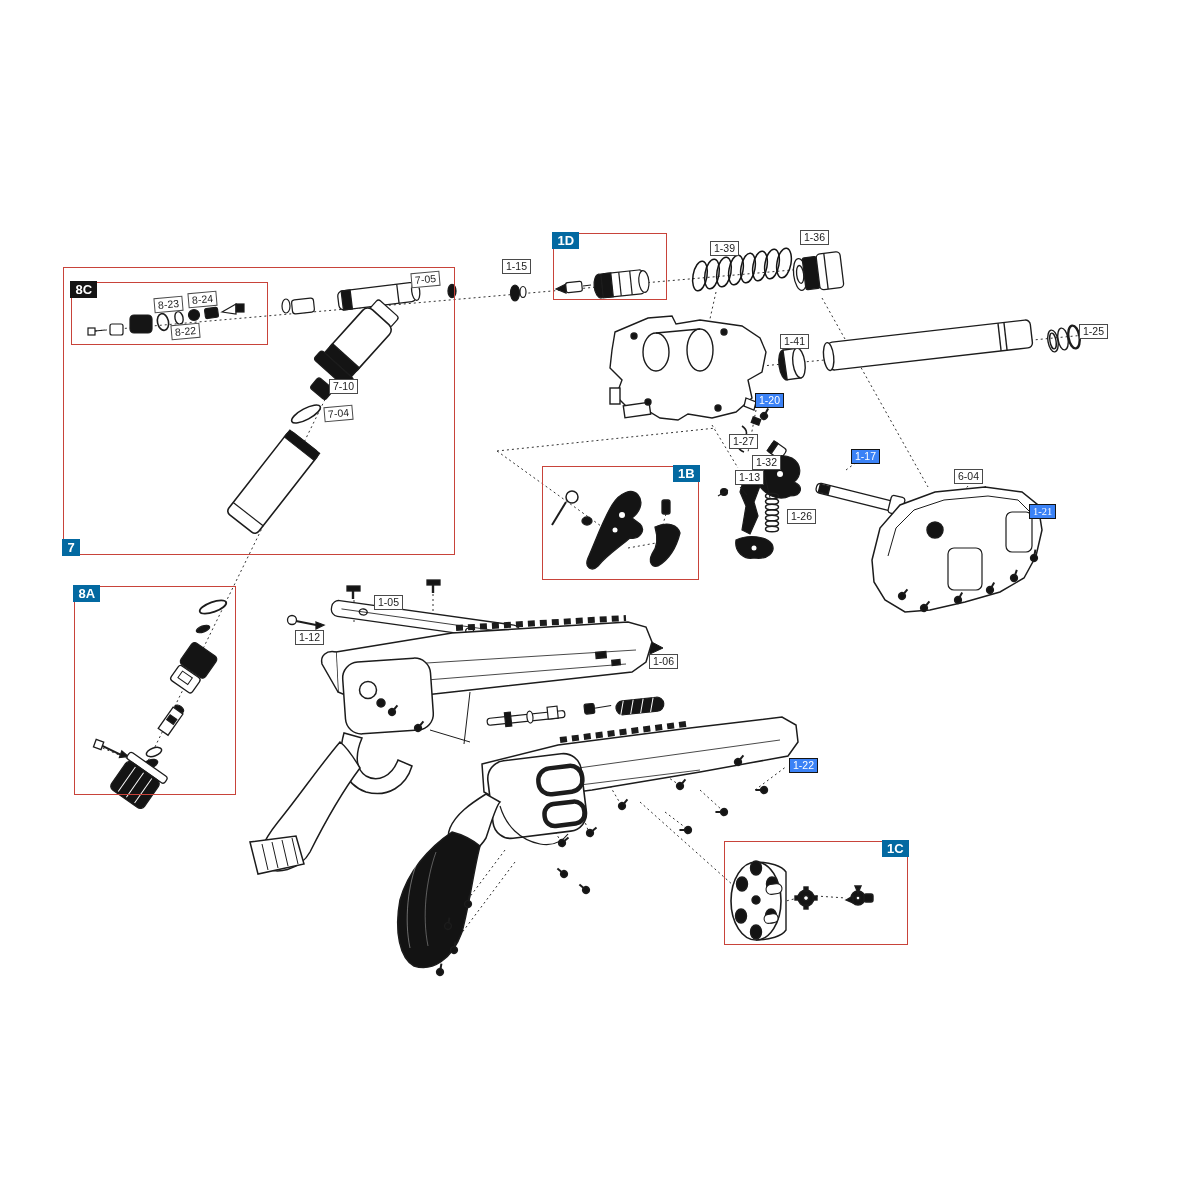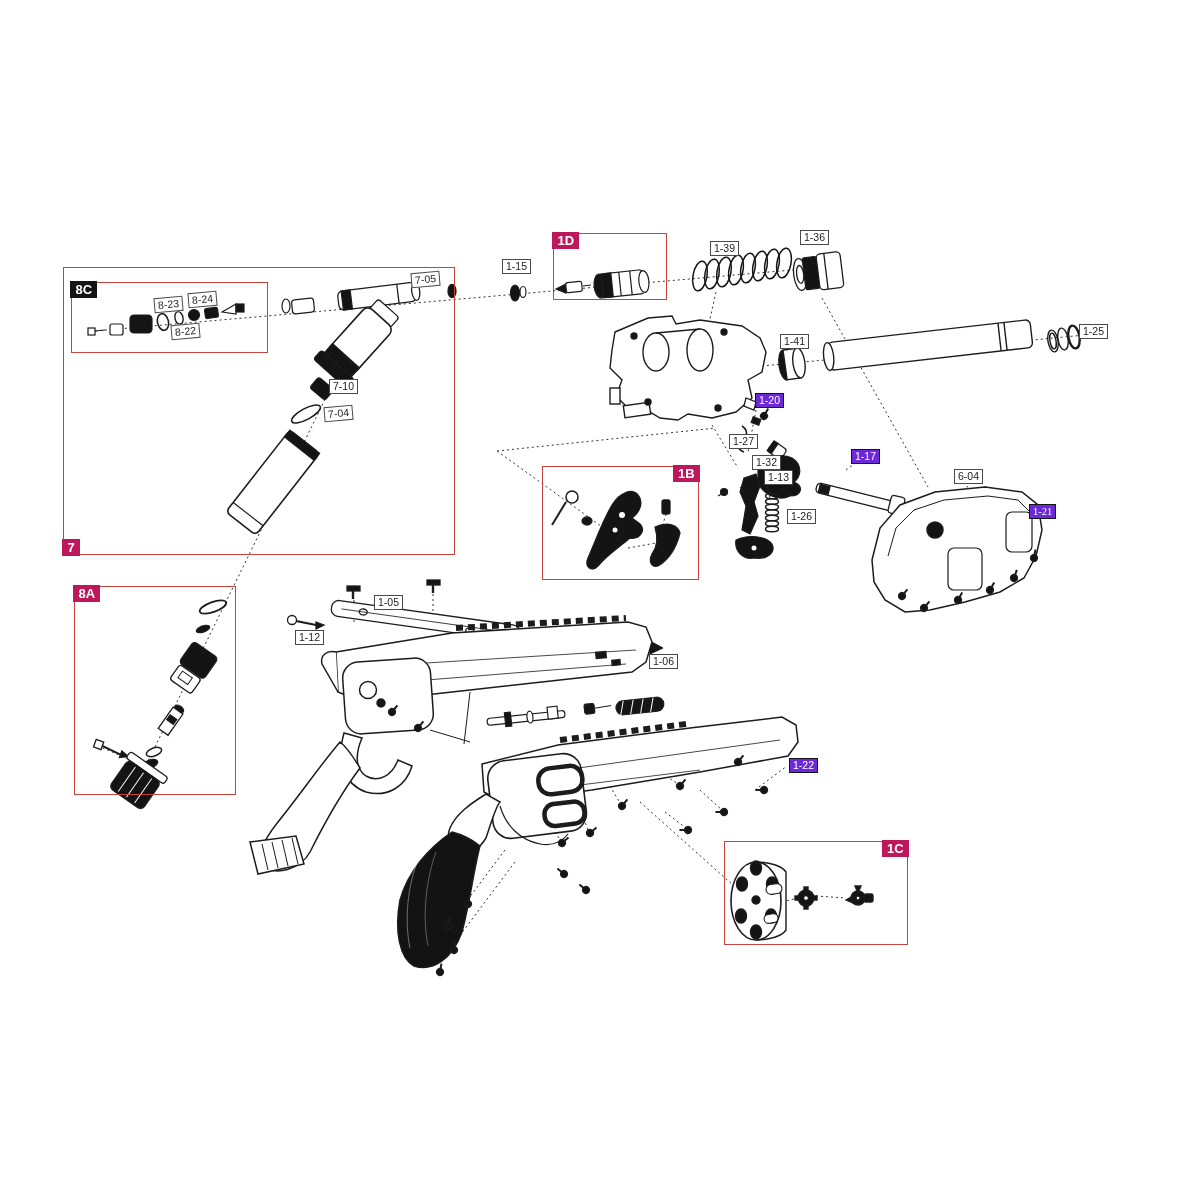--- a/index.html
+++ b/index.html
@@ -2,30 +2,30 @@
 <html><head>
 <meta charset="utf-8">
 <style>
   html,body{margin:0;padding:0;background:#ffffff;}
   .canvas{position:relative;width:1200px;height:1200px;background:#ffffff;overflow:hidden;
           font-family:"Liberation Sans",sans-serif;}
   svg{position:absolute;left:0;top:0;}
   
   .gbox{position:absolute;border:1.6px solid #c8433a;box-sizing:border-box;}
   .gbadge{position:absolute;font:bold 13px "Liberation Sans",sans-serif;line-height:17px;
-          padding:0 5px;color:#fff;background:#be185d;}
+          padding:0 5px;color:#fff;background:#0369a1;}
   .gbadge.dark{background:#141414;}
   .tl{left:-1.6px;top:-1.6px;}
   .tr{right:-1.6px;top:-1.6px;}
   .bl{left:-1.6px;bottom:-1.6px;}
   
   .plabel{position:absolute;font:10.5px "Liberation Sans",sans-serif;color:#1c1c1c;
           background:#ffffff;border:1.5px solid #4a4a4a;padding:0 3px;line-height:13px;
           white-space:nowrap;}
-  .plabel.dark{background:#6d28d9;color:#ffffff;border-color:#141414;}
+  .plabel.dark{background:#3b82f6;color:#ffffff;border-color:#141414;}
   .sk{transform:rotate(-5deg);}
 </style>
 </head>
 <body>
 
 <div class="canvas">
 
 <svg width="1200" height="1200" viewBox="0 0 1200 1200">
   <defs>
     <g id="scr">
@@ -411,21 +411,21 @@
       <polygon points="-12,2 -5,-2 -5,5" fill="#141414"></polygon>
       <rect x="6" y="-4" width="9" height="8" rx="2" fill="#141414"></rect>
       <circle r="2" fill="#fff"></circle>
     </g>
   </g>
 </svg>
 
 <div class="gbox" style="left:63px;top:267px;width:392px;height:288px;">
   <span class="gbadge bl">7</span>
 </div>
-<div class="gbox" style="left:71px;top:282px;width:197px;height:71px;">
+<div class="gbox" style="left:71px;top:282px;width:197px;height:63px;">
   <span class="gbadge dark tl">8C</span>
 </div>
 <div class="gbox" style="left:553px;top:233px;width:114px;height:67px;">
   <span class="gbadge tl">1D</span>
 </div>
 <div class="gbox" style="left:542px;top:466px;width:157px;height:114px;">
   <span class="gbadge tr">1B</span>
 </div>
 <div class="gbox" style="left:74px;top:586px;width:162px;height:209px;">
   <span class="gbadge tl">8A</span>
@@ -441,21 +441,21 @@
 <div class="plabel sk" style="left:188px;top:292px;">8-24</div>
 <div class="plabel sk" style="left:171px;top:324px;">8-22</div>
 <div class="plabel" style="left:502px;top:259px;">1-15</div>
 <div class="plabel" style="left:710px;top:241px;">1-39</div>
 <div class="plabel" style="left:800px;top:230px;">1-36</div>
 <div class="plabel" style="left:780px;top:334px;">1-41</div>
 <div class="plabel" style="left:1079px;top:324px;">1-25</div>
 <div class="plabel dark" style="left:755px;top:393px;">1-20</div>
 <div class="plabel" style="left:729px;top:434px;">1-27</div>
 <div class="plabel" style="left:752px;top:455px;">1-32</div>
-<div class="plabel" style="left:764px;top:470px;text-align:right;">1-13</div>
+<div class="plabel" style="left:735px;top:470px;text-align:right;">1-13</div>
 <div class="plabel" style="left:787px;top:509px;">1-26</div>
 <div class="plabel dark" style="left:851px;top:449px;">1-17</div>
 <div class="plabel" style="left:954px;top:469px;">6-04</div>
 <div class="plabel dark" style="left:1029px;top:504px;font-family:Liberation Serif, serif;">1-21</div>
 <div class="plabel" style="left:374px;top:595px;">1-05</div>
 <div class="plabel" style="left:295px;top:630px;">1-12</div>
 <div class="plabel" style="left:649px;top:654px;">1-06</div>
 <div class="plabel dark" style="left:789px;top:758px;">1-22</div>
 
 </div>

